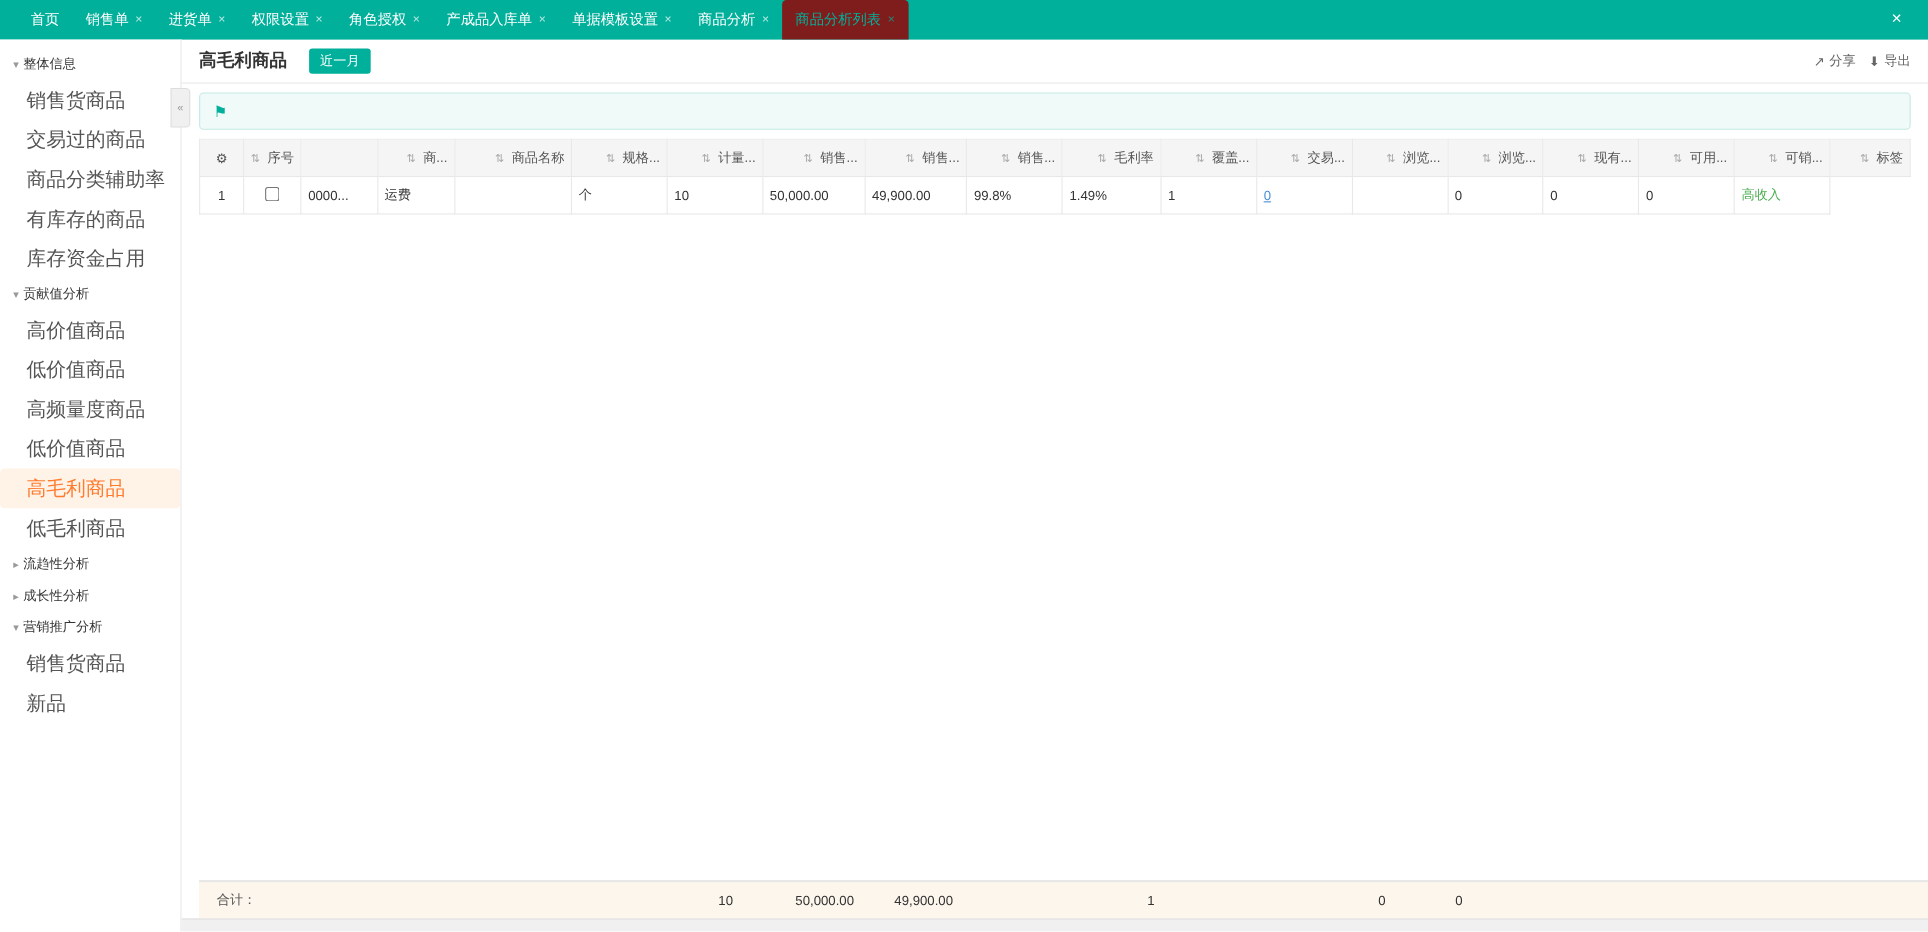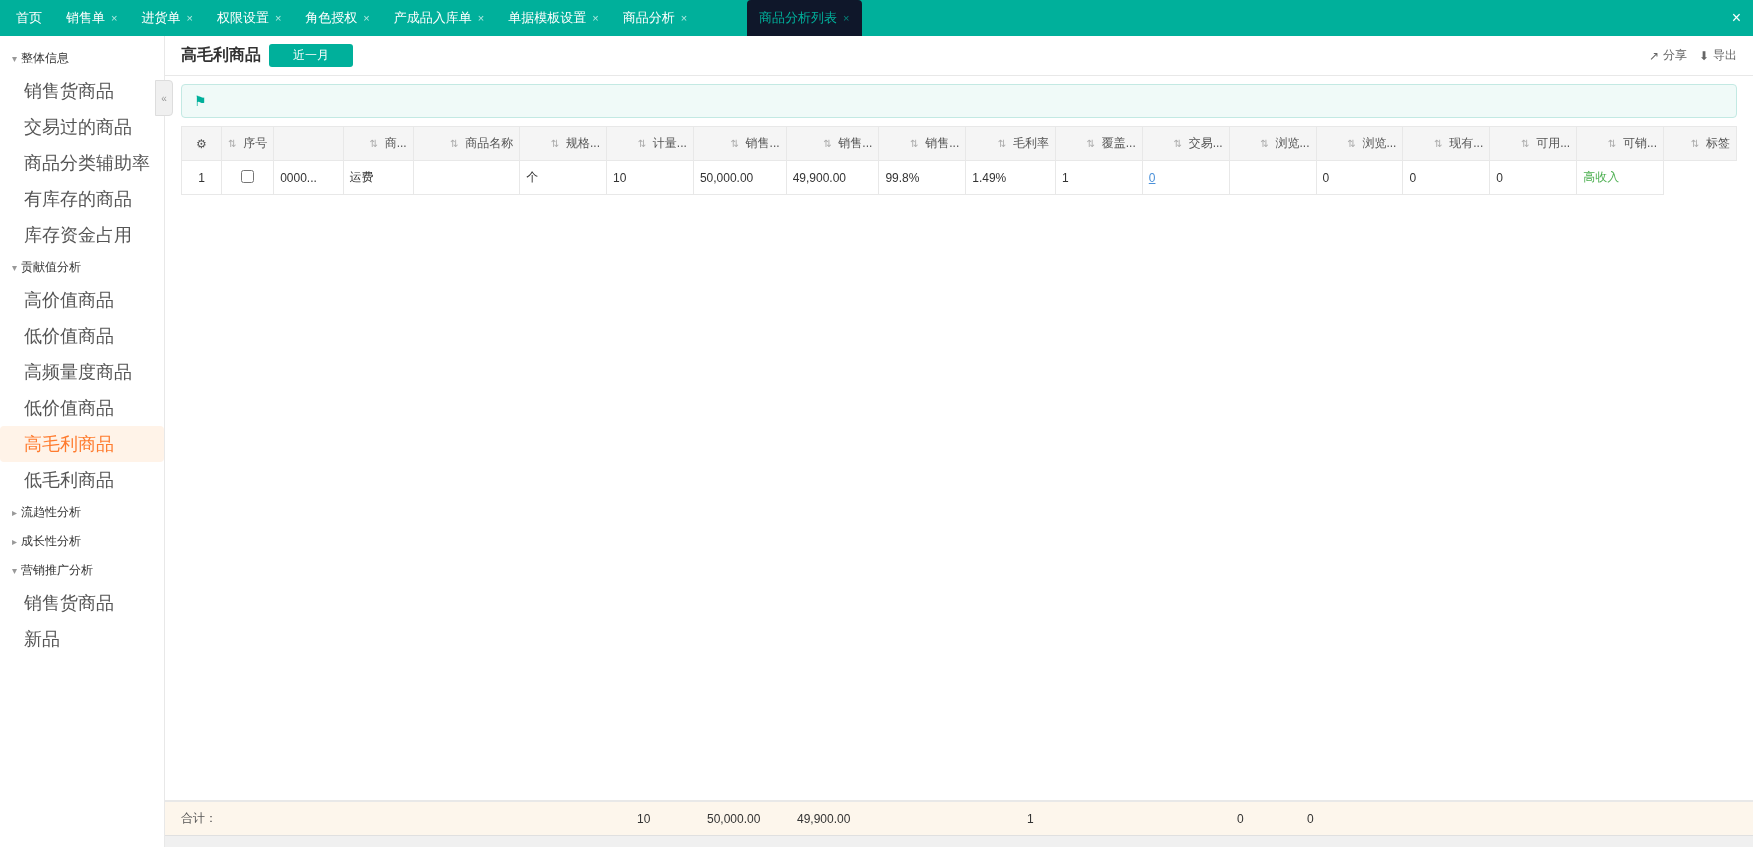--- a/index.html
+++ b/index.html
@@ -4,40 +4,39 @@
   <style>
     * { margin: 0; padding: 0; box-sizing: border-box; }
     body { font-family: 'Microsoft YaHei', Arial, sans-serif; font-size: 12px; background: #fff; overflow: hidden; width: 1753px; height: 847px; }
 
     
     .top-nav {
       background: #00b09b;
       height: 36px;
       display: flex;
       align-items: center;
-      padding: 0 4px;
+      padding: 0 16px;
       color: #fff;
     }
     .nav-tab {
       padding: 0 12px;
       height: 36px;
       line-height: 36px;
       cursor: pointer;
       font-size: 13px;
       color: #fff;
       display: flex;
       align-items: center;
       gap: 4px;
       white-space: nowrap;
     }
     .nav-tab.active {
-      background: #0f172a;
+      background: #7f1d1d;
       color: #00b09b;
       border-radius: 4px 4px 0 0;
-      margin-left: 48px;
     }
     .nav-tab .close-x {
       font-size: 11px;
       opacity: 0.7;
       margin-left: 2px;
     }
     .nav-tab.active .close-x { color: #00b09b; }
     .nav-close-all {
       margin-left: auto;
       color: #fff;
@@ -124,23 +123,24 @@
     .content-title {
       font-size: 16px;
       font-weight: bold;
       color: #333;
     }
     .btn-period {
       background: #00b09b;
       color: #fff;
       border: none;
       border-radius: 3px;
-      padding: 3px 24px;
-      font-size: 12px;
-      cursor: pointer;
+      padding: 3px 10px;
+      font-size: 12px;
+      cursor: pointer;
+      margin-left: 12px;
     }
     .search-box {
       display: flex;
       align-items: center;
       border: 1px solid #ddd;
       border-radius: 3px;
       padding: 3px 8px;
       gap: 4px;
       flex: 1;
       max-width: 300px;
@@ -218,20 +218,21 @@
 
     
     .table-footer {
       border-top: 2px solid #e8e8e8;
       padding: 8px 16px;
       display: flex;
       align-items: center;
       background: #fdf6ec;
       gap: 0;
       font-size: 12px;
+      margin-left: 16px;
     }
     .footer-label {
       color: #555;
       min-width: 60px;
     }
     .footer-cells {
       display: flex;
       flex: 1;
       gap: 0;
     }

